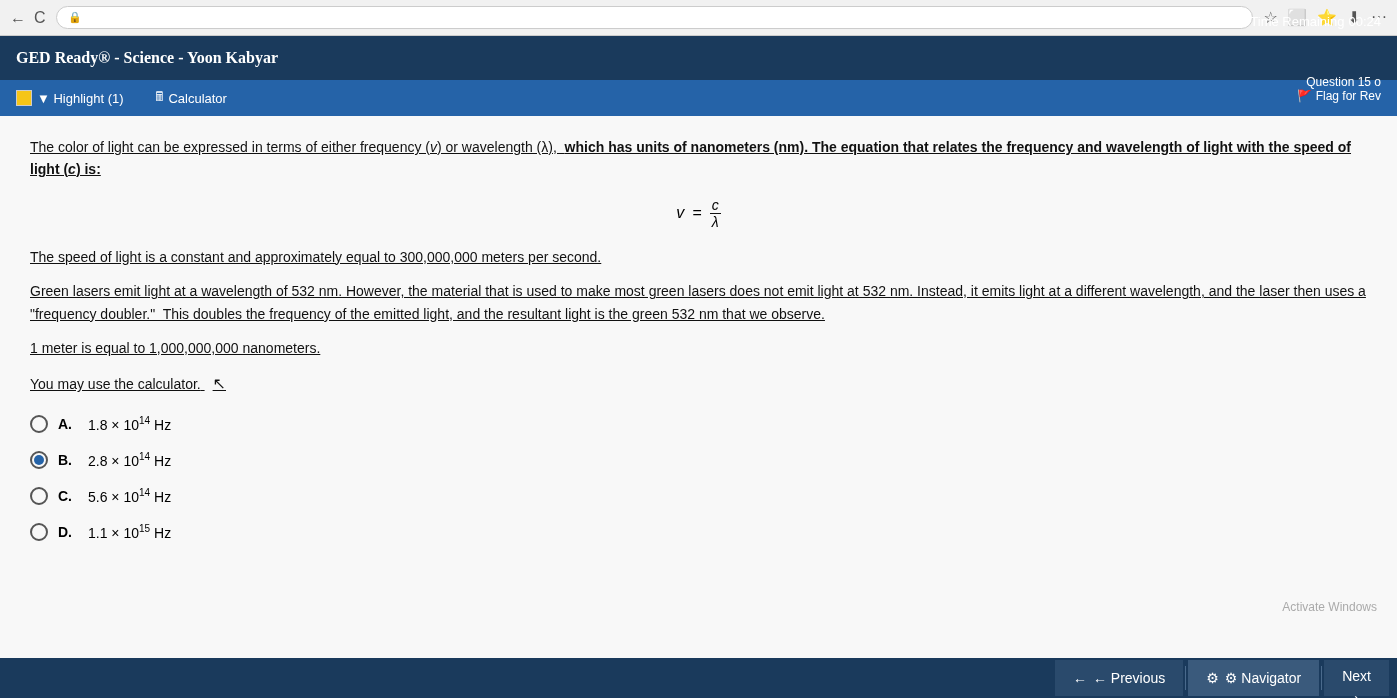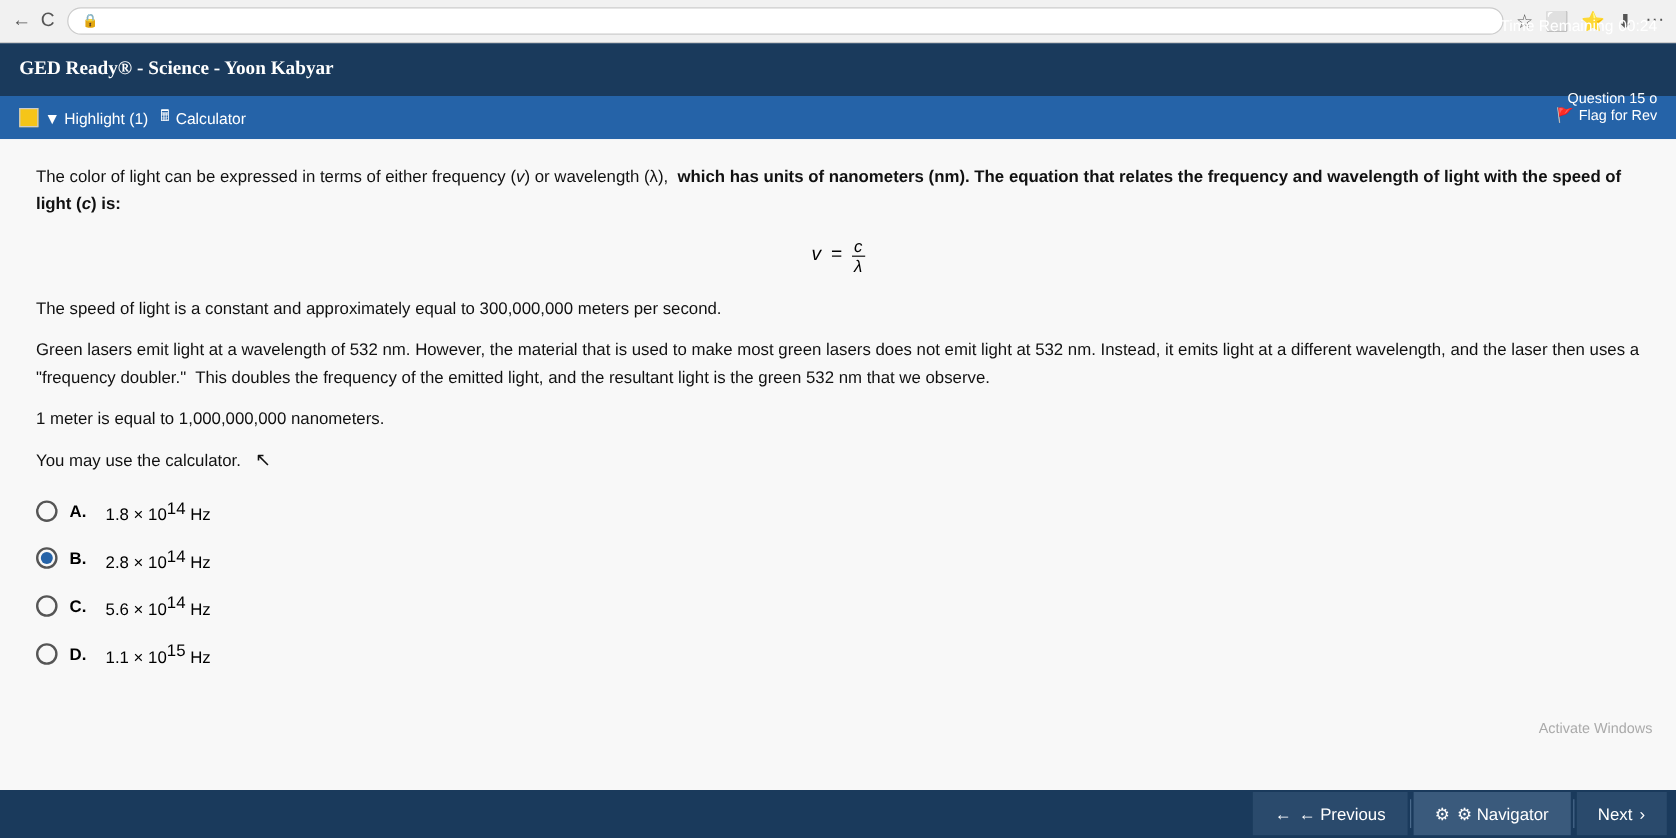--- a/index.html
+++ b/index.html
@@ -84,21 +84,21 @@
       color: white;
       padding: 6px 16px;
       display: flex;
       align-items: center;
       justify-content: space-between;
       height: 36px;
     }
     .toolbar-left {
       display: flex;
       align-items: center;
-      gap: 10px;
+      gap: 32px;
     }
     .toolbar-btn {
       display: flex;
       align-items: center;
       gap: 5px;
       font-size: 13px;
       cursor: pointer;
       color: white;
       background: none;
       border: none;
@@ -116,20 +116,21 @@
       padding: 20px 30px;
       background: #f8f8f8;
       min-height: 570px;
       position: relative;
     }
     .passage-text {
       font-size: 14px;
       line-height: 1.6;
       color: #111;
       margin-bottom: 12px;
+      text-decoration: underline;
     }
     .formula-block {
       text-align: center;
       margin: 16px 0;
       font-size: 16px;
     }
     .formula {
       display: inline-flex;
       align-items: center;
       gap: 8px;
@@ -177,21 +178,21 @@
       background: #2563a8;
     }
     .option-label {
       font-weight: bold;
       margin-right: 6px;
     }
     .option-text {
       font-size: 14px;
     }
     sup {
-      font-size: 14px;
+      font-size: 10px;
       vertical-align: super;
     }
 
     
     .bottom-nav {
       position: fixed;
       bottom: 0;
       left: 0;
       width: 1397px;
       background: #1a3a5c;
@@ -215,20 +216,21 @@
       height: 36px;
     }
     .nav-btn.previous {
       background: #2a4a6c;
     }
     .nav-btn.navigator {
       background: #3a5a7c;
     }
     .nav-btn.next {
       background: #2a4a6c;
+      flex-direction: column;
     }
 
     
     .activate-windows {
       position: absolute;
       bottom: 72px;
       right: 20px;
       color: #aaa;
       font-size: 12px;
     }

